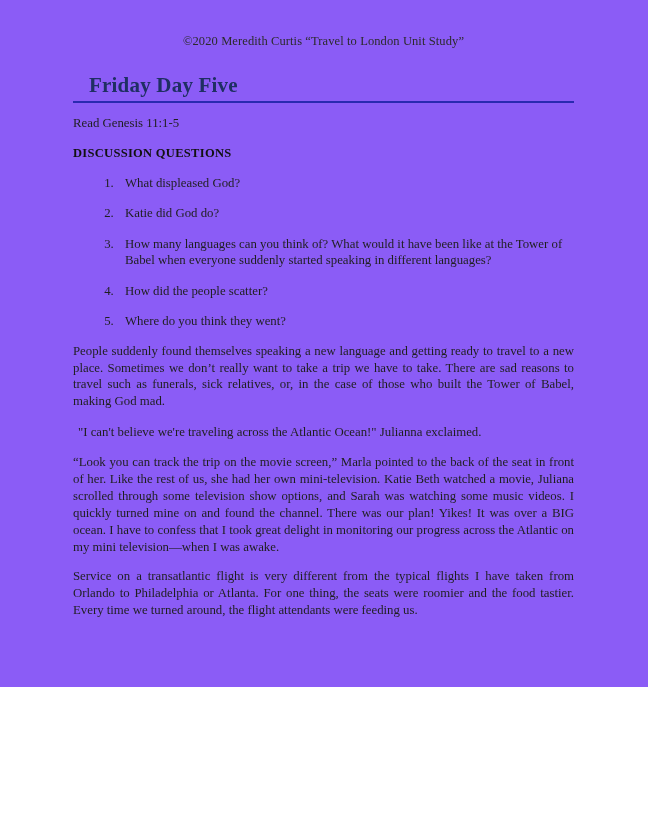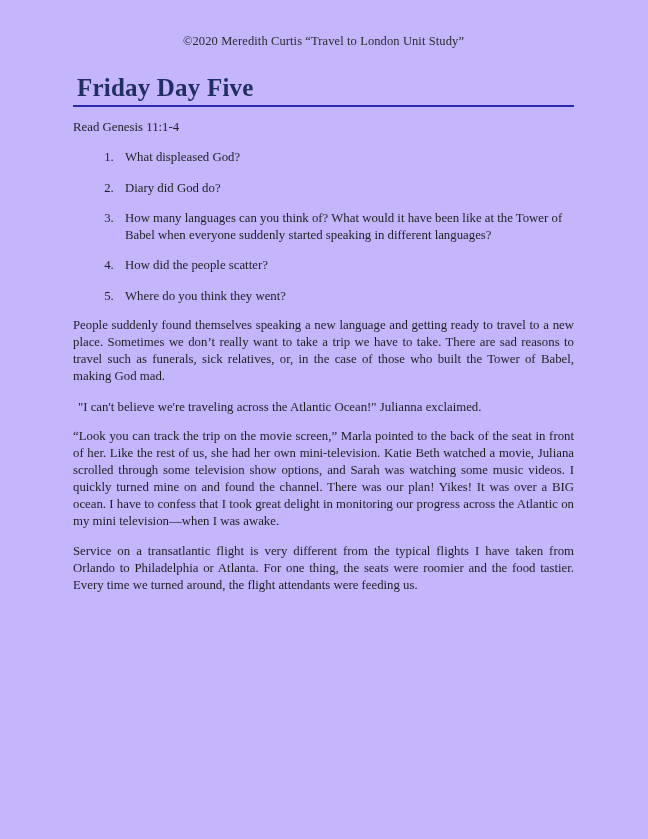--- a/index.html
+++ b/index.html
@@ -10,47 +10,47 @@
   body {
     width: 648px;
     height: 839px;
     font-family: "Liberation Serif", "DejaVu Serif", serif;
     color: #1a1a1a;
     overflow: hidden;
   }
   .page {
     position: relative;
     width: 648px;
-    height: 839px;
-    background: #c4b5fd;
+    height: 687px;
+    background: #8b5cf6;
     box-sizing: border-box;
   }
   .content {
     position: absolute;
     left: 73px;
     top: 0;
     width: 501px;
   }
 
   
   .running-header {
     text-align: center;
     font-size: 12.5px;
     color: #2b2b2b;
     letter-spacing: 0.1px;
     padding-top: 34px;
   }
 
   
   .doc-title {
-    font-size: 25px;
+    font-size: 21px;
     font-weight: bold;
     color: #1f2f63;
     letter-spacing: 0.2px;
-    margin: 25px 0 0 4px;
+    margin: 25px 0 0 16px;
     line-height: 1.08;
   }
   .title-rule {
     height: 2px;
     background: #2a2ab0;
     margin-top: 4px;
     width: 100%;
   }
 
   
@@ -124,26 +124,27 @@
 
 <div class="page">
   <div class="content">
 
     <div class="running-header">©2020 Meredith Curtis “Travel to London Unit Study”</div>
 
     <h1 class="doc-title">Friday Day Five</h1>
     <div class="title-rule"></div>
 
 
-    <p class="read-line">Read Genesis 11:1-4</p>
+    <p class="read-line">Read Genesis 11:1-5</p>
 
+    <p class="label-caps">DISCUSSION QUESTIONS</p>
 
     <ol class="questions">
       <li>What displeased God?</li>
-      <li>Diary did God do?</li>
+      <li>Katie did God do?</li>
       <li>How many languages can you think of? What would it have been like at the Tower of Babel when everyone suddenly started speaking in different languages?</li>
       <li>How did the people scatter?</li>
       <li>Where do you think they went?</li>
     </ol>
 
     <p class="body">People suddenly found themselves speaking a new language and getting ready to travel to a new place. Sometimes we don’t really want to take a trip we have to take. There are sad reasons to travel such as funerals, sick relatives, or, in the case of those who built the Tower of Babel, making God mad.</p>
 
 
 
 

